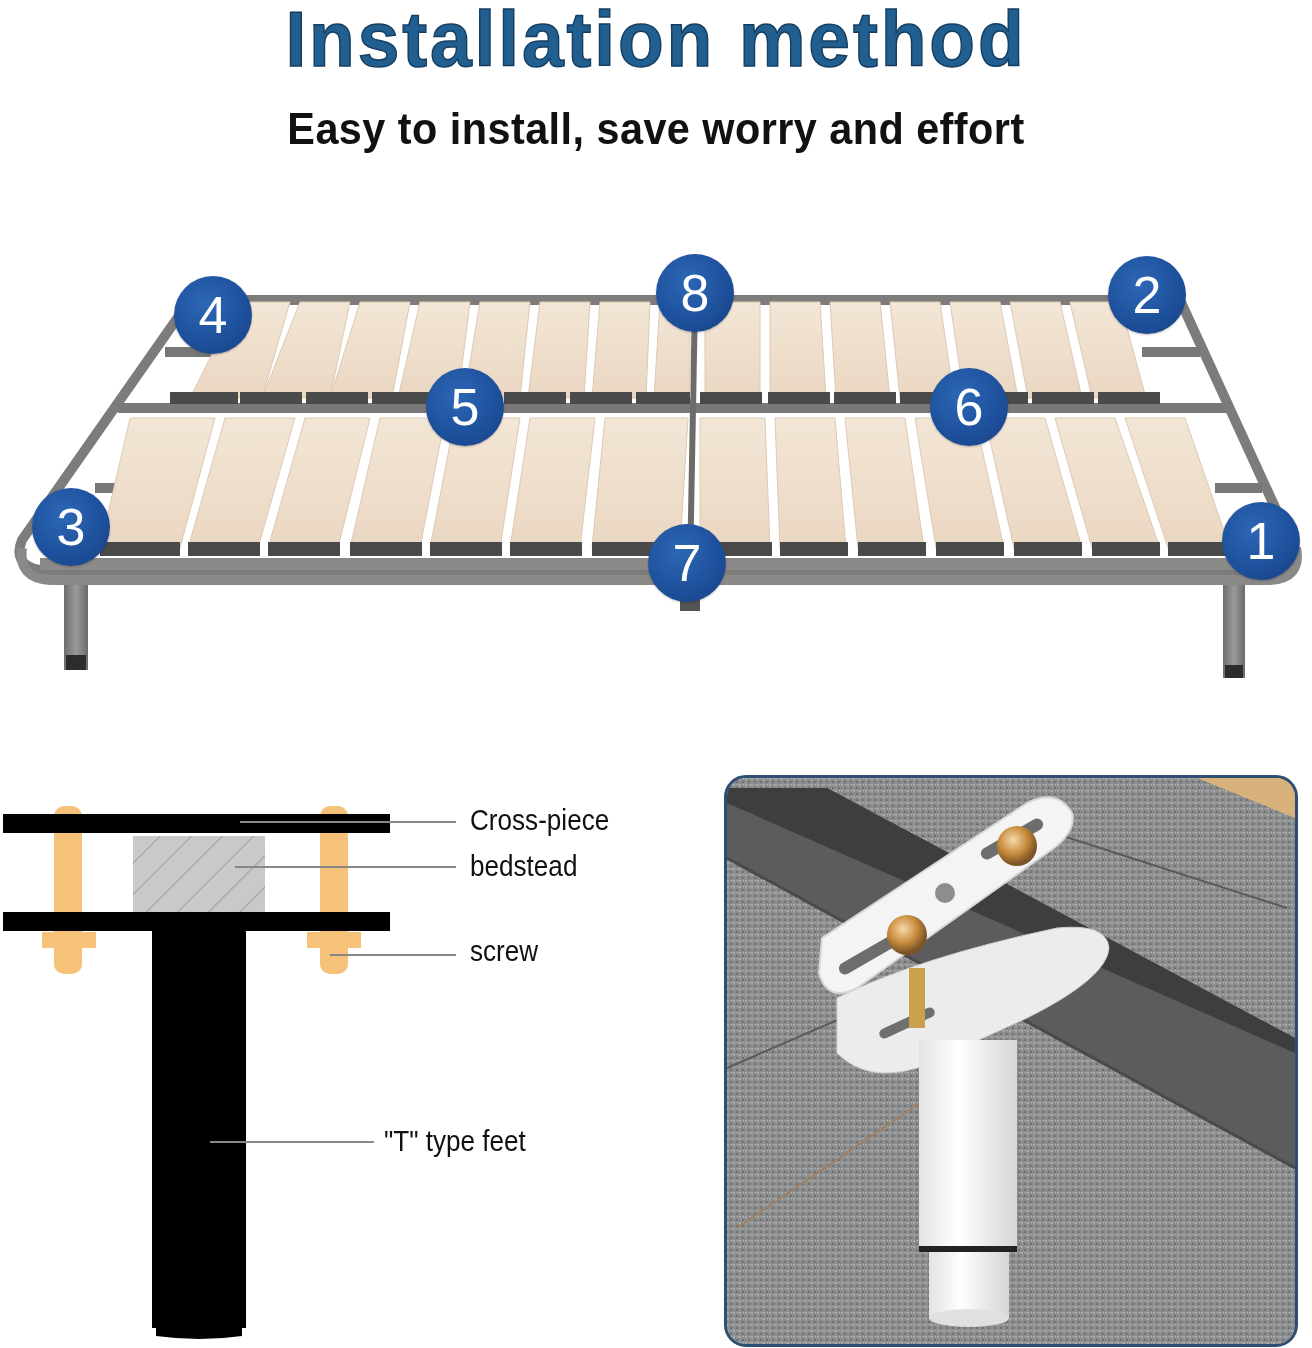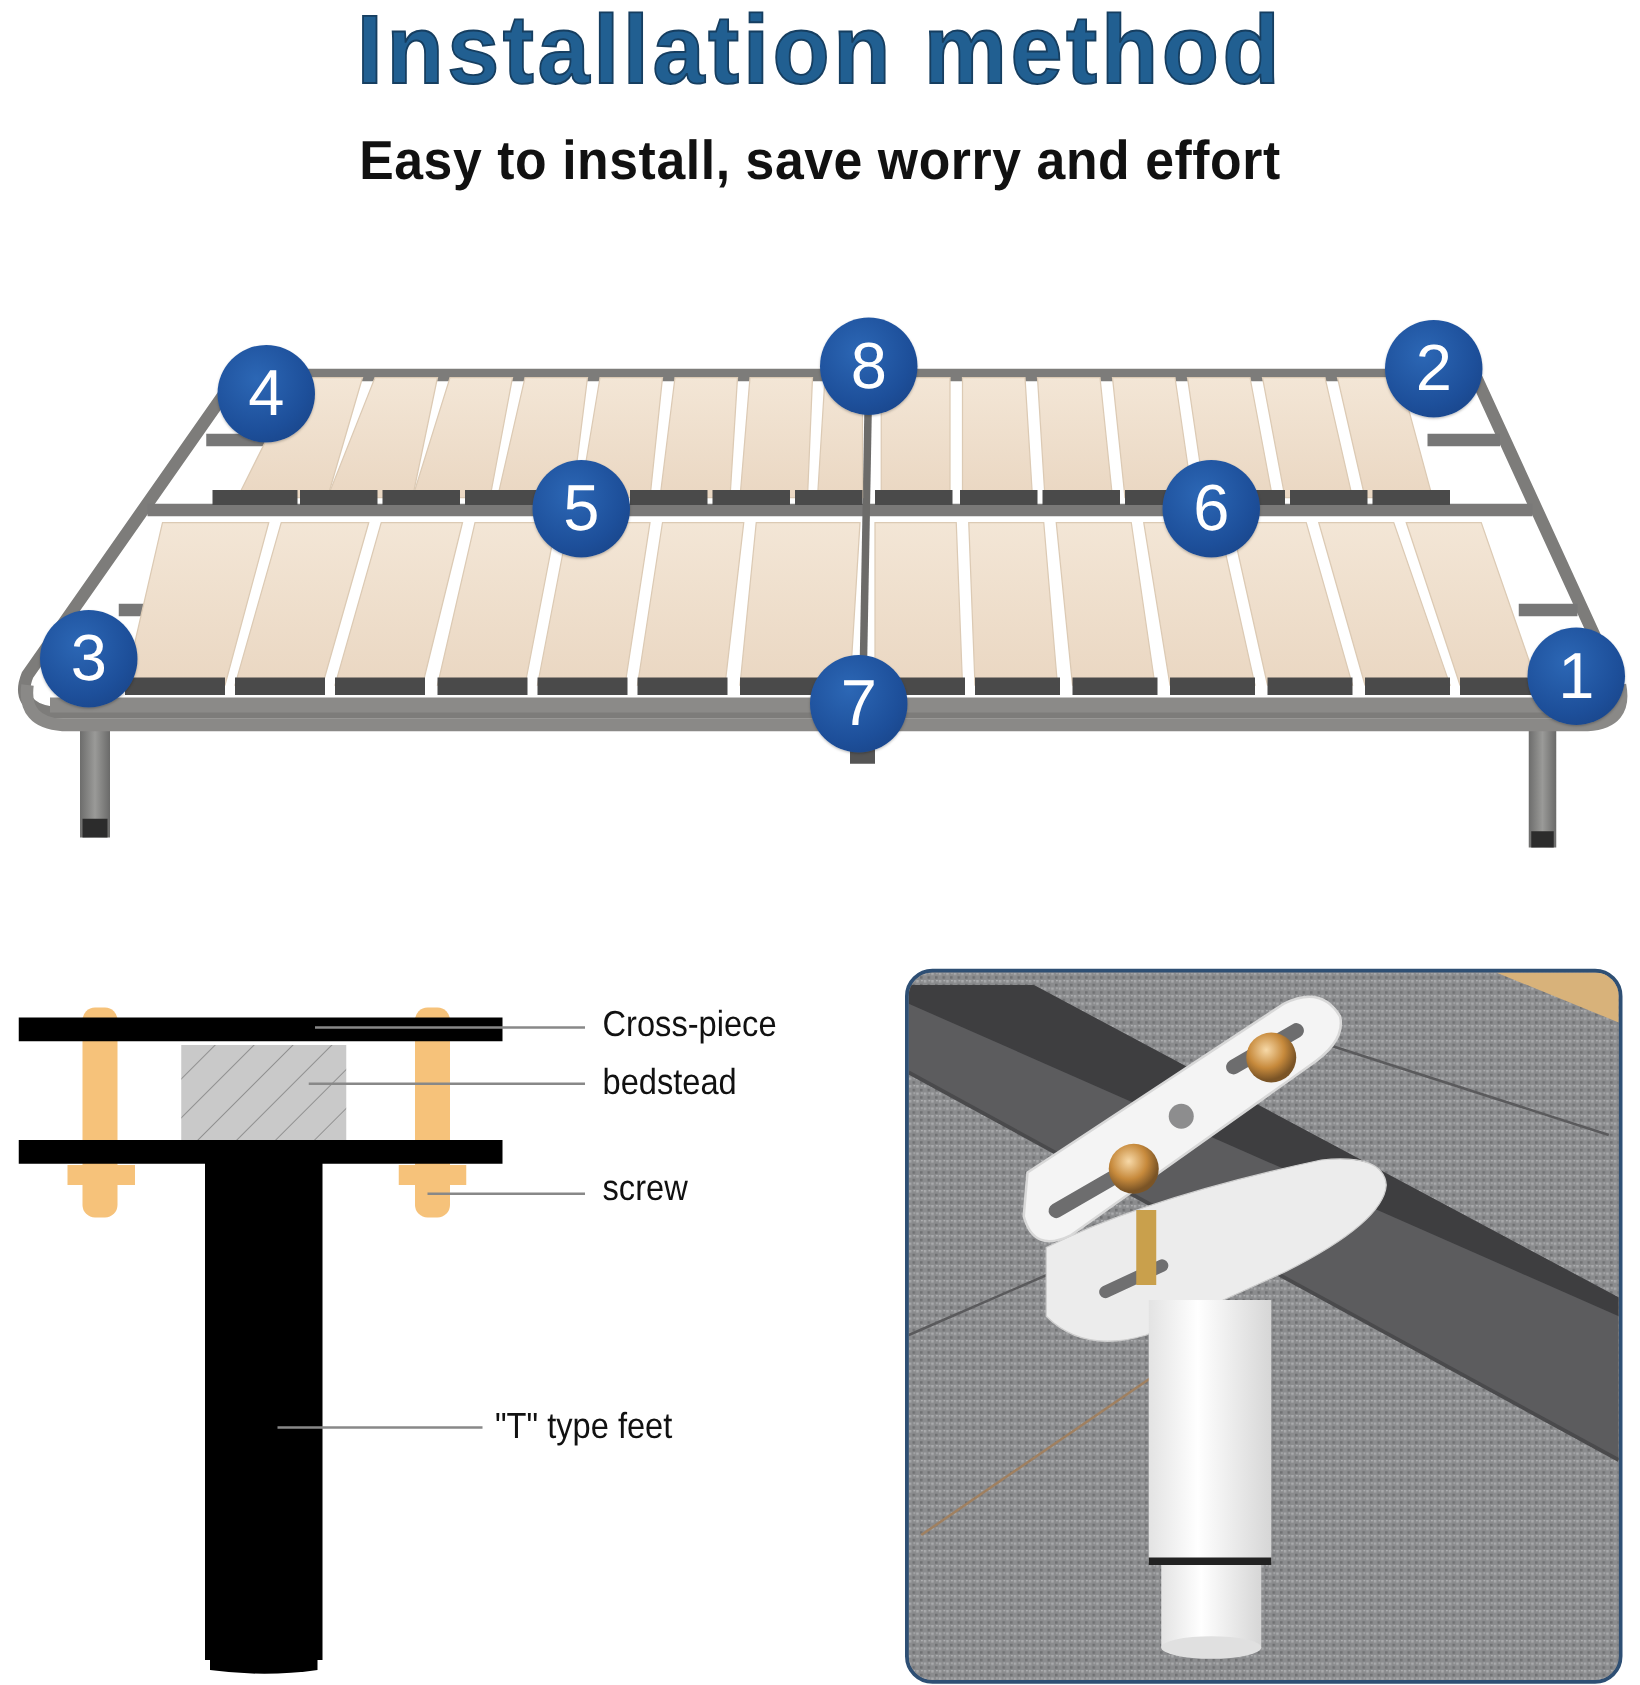--- a/index.html
+++ b/index.html
@@ -18,21 +18,21 @@
     transform: scaleX(0.94);
   }
   .bed-scene { position: absolute; left: 0; top: 240px; width: 1312px; height: 460px; }
   .badge {
     position: absolute; width: 78px; height: 78px; border-radius: 50%;
     background: radial-gradient(circle at 40% 35%, #2c67b5 0%, #1d4f9a 60%, #173f80 100%);
     color: #ffffff; font-family: "Liberation Sans", sans-serif; font-size: 52px;
     display: flex; align-items: center; justify-content: center; line-height: 1;
     box-shadow: 0 1px 2px rgba(0,0,0,0.25);
   }
-  .diagram { position: absolute; left: 12px; top: 780px; width: 700px; height: 568px; }
+  .diagram { position: absolute; left: 0; top: 780px; width: 700px; height: 568px; }
   .callout {
     position: absolute; font-family: "Liberation Sans", sans-serif; font-size: 29px;
     color: #111111; transform: scaleX(0.9); transform-origin: left center; white-space: nowrap;
   }
   .photo {
     position: absolute; left: 724px; top: 775px; width: 568px; height: 566px;
     border: 3px solid #2e4f74; border-radius: 22px; overflow: hidden;
     background: #8c8d8f;
   }
 </style>

